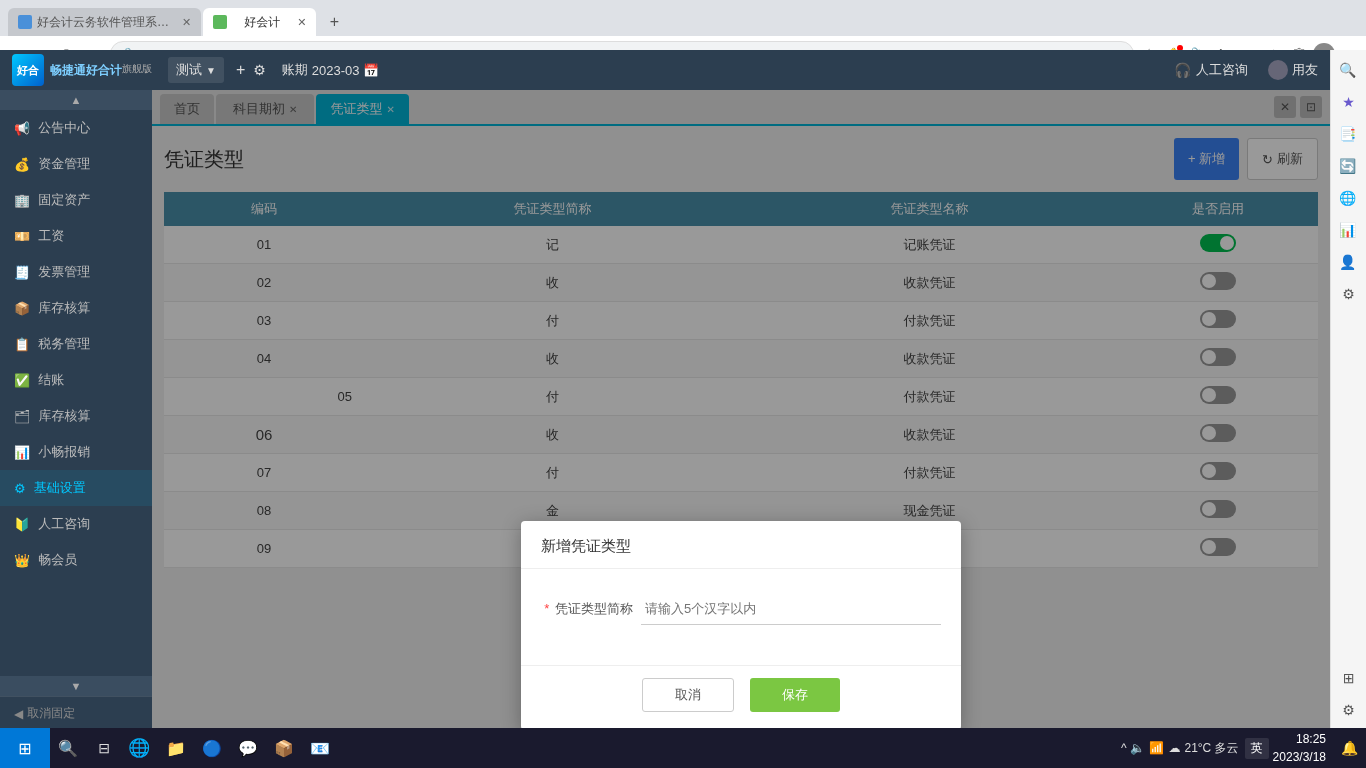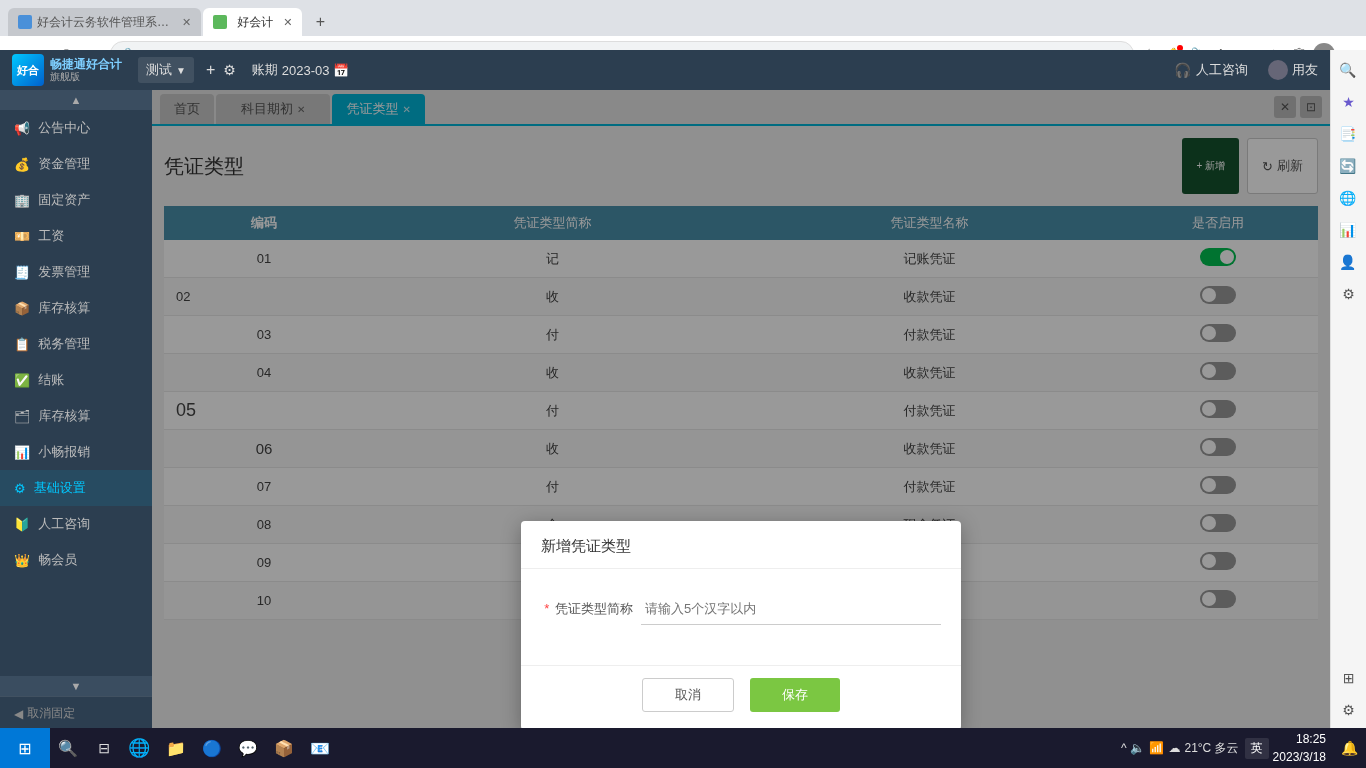--- a/index.html
+++ b/index.html
@@ -11,21 +11,21 @@
 <div style="position:absolute;top:0;left:0;width:1366px;height:50px;background:#dee1e6;">
 
   <div style="display:flex;align-items:flex-end;height:36px;padding:0 8px;background:#dee1e6;">
 
     <div style="display:flex;align-items:center;padding:0 10px;height:28px;background:#c5c8cd;border-radius:6px 6px 0 0;font-size:12px;color:#555;gap:5px;max-width:200px;">
       <div style="width:14px;height:14px;background:#4a90d9;border-radius:2px;flex-shrink:0;"></div>
       <span style="overflow:hidden;white-space:nowrap;text-overflow:ellipsis;max-width:140px;">好会计云务软件管理系统_会计</span>
       <span style="font-size:11px;color:#666;cursor:pointer;flex-shrink:0;">✕</span>
     </div>
 
-    <div style="display:flex;align-items:center;padding:0 10px;height:28px;background:white;border-radius:6px 6px 0 0;font-size:12px;color:#333;gap:10px;margin-left:2px;">
+    <div style="display:flex;align-items:center;padding:0 10px;height:28px;background:white;border-radius:6px 6px 0 0;font-size:12px;color:#333;gap:17px;margin-left:2px;">
       <div style="width:14px;height:14px;background:#5cb85c;border-radius:2px;flex-shrink:0;"></div>
       <span>好会计</span>
       <span style="font-size:11px;color:#666;cursor:pointer;">✕</span>
     </div>
     <div style="width:28px;height:28px;display:flex;align-items:center;justify-content:center;font-size:16px;color:#555;cursor:pointer;margin-left:4px;">+</div>
   </div>
 
   <div style="height:36px;background:white;display:flex;align-items:center;padding:0 6px;gap:4px;border-bottom:1px solid #ccc;">
     <div style="width:22px;height:22px;display:flex;align-items:center;justify-content:center;color:#bbb;cursor:default;font-size:14px;">←</div>
     <div style="width:22px;height:22px;display:flex;align-items:center;justify-content:center;color:#bbb;cursor:default;font-size:14px;">→</div>
@@ -64,21 +64,21 @@
   <div style="flex:1;"></div>
   <div style="width:28px;height:28px;display:flex;align-items:center;justify-content:center;cursor:pointer;font-size:14px;color:#555;">⊞</div>
   <div style="width:28px;height:28px;display:flex;align-items:center;justify-content:center;cursor:pointer;font-size:14px;color:#555;">⚙</div>
 </div>
 
 <div style="position:absolute;left:0;top:50px;width:1330px;height:680px;display:flex;flex-direction:column;">
 
   <div style="height:40px;background:#2c3e50;display:flex;align-items:center;padding:0 12px;gap:8px;color:white;flex-shrink:0;">
     <div style="display:flex;align-items:center;gap:6px;">
       <div style="width:32px;height:32px;background:linear-gradient(135deg,#00c8ff,#0060cc);border-radius:4px;display:flex;align-items:center;justify-content:center;font-size:11px;color:white;font-weight:bold;">好合</div>
-      <div style="display:flex;flex-direction:column;line-height:1.2;">
+      <div style="display:flex;line-height:1.2;">
         <span style="font-size:12px;color:#7ecfff;font-weight:bold;">畅捷通好合计</span>
         <span style="font-size:10px;color:#aaa;">旗舰版</span>
       </div>
     </div>
     <div style="display:flex;align-items:center;gap:4px;color:#ddd;cursor:pointer;font-size:13px;margin-left:8px;padding:4px 8px;border-radius:3px;background:rgba(255,255,255,0.1);">
       <span>测试</span>
       <span style="font-size:10px;">▼</span>
     </div>
     <div style="color:#ddd;cursor:pointer;font-size:16px;margin-left:4px;">+</div>
     <div style="color:#ddd;cursor:pointer;font-size:14px;">⚙</div>
@@ -161,82 +161,82 @@
         <span>取消固定</span>
       </div>
     </div>
 
     <div style="flex:1;display:flex;flex-direction:column;background:#f0f0f0;overflow:hidden;position:relative;">
 
       <div style="height:36px;background:#e4e4e4;display:flex;align-items:flex-end;padding:0 0 0 8px;border-bottom:2px solid #00b4d8;position:relative;flex-shrink:0;">
         <div style="padding:6px 14px;font-size:13px;cursor:pointer;background:#c8c8c8;border-radius:4px 4px 0 0;color:#555;margin-right:2px;display:flex;align-items:center;gap:4px;">
           <span>首页</span>
         </div>
-        <div style="padding:6px 25px;font-size:13px;cursor:pointer;background:#c8c8c8;border-radius:4px 4px 0 0;color:#555;margin-right:2px;display:flex;align-items:center;gap:4px;">
+        <div style="padding:6px 17px;font-size:13px;cursor:pointer;background:#c8c8c8;border-radius:4px 4px 0 0;color:#555;margin-right:2px;display:flex;align-items:center;gap:4px;">
           <span>科目期初</span>
           <span style="font-size:10px;color:#666;">✕</span>
         </div>
         <div style="padding:6px 14px;font-size:13px;cursor:pointer;background:#00b4d8;border-radius:4px 4px 0 0;color:white;margin-right:2px;display:flex;align-items:center;gap:4px;">
           <span>凭证类型</span>
           <span style="font-size:10px;color:rgba(255,255,255,0.8);">✕</span>
         </div>
         <div style="position:absolute;right:8px;top:6px;display:flex;gap:4px;">
           <div style="width:22px;height:22px;background:#bbb;border-radius:3px;display:flex;align-items:center;justify-content:center;cursor:pointer;font-size:12px;color:#555;">✕</div>
           <div style="width:22px;height:22px;background:#bbb;border-radius:3px;display:flex;align-items:center;justify-content:center;cursor:pointer;font-size:12px;color:#555;">⊡</div>
         </div>
       </div>
 
       <div style="flex:1;overflow:auto;padding:12px;position:relative;">
         <div style="display:flex;align-items:center;justify-content:space-between;margin-bottom:12px;">
           <span style="font-size:20px;color:#333;font-weight:500;">凭证类型</span>
           <div style="display:flex;gap:8px;">
-            <button style="background:#14532d;color:white;border:none;padding:21px 14px;border-radius:3px;cursor:pointer;font-size:10px;">+ 新增</button>
+            <button style="background:#3b82f6;color:white;border:none;padding:12px 14px;border-radius:3px;cursor:pointer;font-size:13px;">+ 新增</button>
             <button style="background:white;color:#555;border:1px solid #ccc;padding:7px 14px;border-radius:3px;cursor:pointer;font-size:13px;display:flex;align-items:center;gap:4px;">
               <span>↻</span>
               <span>刷新</span>
             </button>
           </div>
         </div>
 
         <table style="width:100%;border-collapse:collapse;background:white;">
           <thead>
             <tr style="background:#4a8faa;color:white;">
-              <th style="padding:8px 12px;font-weight:bold;font-size:13px;text-align:center;width:200px;">编码</th>
+              <th style="padding:8px 12px;font-weight:normal;font-size:13px;text-align:center;width:200px;">编码</th>
               <th style="padding:8px 12px;font-weight:normal;font-size:13px;text-align:center;">凭证类型简称</th>
               <th style="padding:8px 12px;font-weight:normal;font-size:13px;text-align:center;">凭证类型名称</th>
               <th style="padding:8px 12px;font-weight:normal;font-size:13px;text-align:center;width:200px;">是否启用</th>
             </tr>
           </thead>
           <tbody id="table-body">
           <tr style="border-bottom: 1px solid rgb(232, 232, 232); background: white;">
                 <td style="padding: 8px 12px; text-align: center; color: rgb(68, 68, 68); font-size: 13px;">01</td>
                 <td style="padding: 8px 12px; text-align: center; color: rgb(68, 68, 68); font-size: 13px;">记</td>
                 <td style="padding: 8px 12px; text-align: center; color: rgb(68, 68, 68); font-size: 13px;">记账凭证</td>
                 <td style="padding: 8px 12px; text-align: center;"><div style="width: 36px; height: 18px; border-radius: 9px; display: inline-block; position: relative; cursor: pointer; background: rgb(0, 192, 80);"><div style="width: 14px; height: 14px; background: white; border-radius: 50%; position: absolute; top: 2px; left: 20px; transition: left 0.2s;"></div></div></td>
               </tr>
               <tr style="border-bottom: 1px solid rgb(232, 232, 232); background: rgb(249, 249, 249);">
-                <td style="padding: 8px 12px; text-align: left; color: rgb(68, 68, 68); font-size: 13px;">02</td>
+                <td style="padding: 8px 12px; text-align: center; color: rgb(68, 68, 68); font-size: 13px;">02</td>
                 <td style="padding: 8px 12px; text-align: center; color: rgb(68, 68, 68); font-size: 13px;">收</td>
                 <td style="padding: 8px 12px; text-align: center; color: rgb(68, 68, 68); font-size: 13px;">收款凭证</td>
                 <td style="padding: 8px 12px; text-align: center;"><div style="width: 36px; height: 18px; border-radius: 9px; display: inline-block; position: relative; cursor: pointer; background: rgb(153, 153, 153);"><div style="width: 14px; height: 14px; background: white; border-radius: 50%; position: absolute; top: 2px; left: 2px; transition: left 0.2s;"></div></div></td>
               </tr>
               <tr style="border-bottom: 1px solid rgb(232, 232, 232); background: white;">
                 <td style="padding: 8px 12px; text-align: center; color: rgb(68, 68, 68); font-size: 13px;">03</td>
                 <td style="padding: 8px 12px; text-align: center; color: rgb(68, 68, 68); font-size: 13px;">付</td>
                 <td style="padding: 8px 12px; text-align: center; color: rgb(68, 68, 68); font-size: 13px;">付款凭证</td>
                 <td style="padding: 8px 12px; text-align: center;"><div style="width: 36px; height: 18px; border-radius: 9px; display: inline-block; position: relative; cursor: pointer; background: rgb(153, 153, 153);"><div style="width: 14px; height: 14px; background: white; border-radius: 50%; position: absolute; top: 2px; left: 2px; transition: left 0.2s;"></div></div></td>
               </tr>
               <tr style="border-bottom: 1px solid rgb(232, 232, 232); background: rgb(249, 249, 249);">
                 <td style="padding: 8px 12px; text-align: center; color: rgb(68, 68, 68); font-size: 13px;">04</td>
                 <td style="padding: 8px 12px; text-align: center; color: rgb(68, 68, 68); font-size: 13px;">收</td>
                 <td style="padding: 8px 12px; text-align: center; color: rgb(68, 68, 68); font-size: 13px;">收款凭证</td>
                 <td style="padding: 8px 12px; text-align: center;"><div style="width: 36px; height: 18px; border-radius: 9px; display: inline-block; position: relative; cursor: pointer; background: rgb(153, 153, 153);"><div style="width: 14px; height: 14px; background: white; border-radius: 50%; position: absolute; top: 2px; left: 2px; transition: left 0.2s;"></div></div></td>
               </tr>
               <tr style="border-bottom: 1px solid rgb(232, 232, 232); background: white;">
-                <td style="padding: 8px 12px; text-align: left; color: rgb(68, 68, 68); font-size: 18px;">05</td>
+                <td style="padding: 8px 12px; text-align: right; color: rgb(68, 68, 68); font-size: 13px;">05</td>
                 <td style="padding: 8px 12px; text-align: center; color: rgb(68, 68, 68); font-size: 13px;">付</td>
                 <td style="padding: 8px 12px; text-align: center; color: rgb(68, 68, 68); font-size: 13px;">付款凭证</td>
                 <td style="padding: 8px 12px; text-align: center;"><div style="width: 36px; height: 18px; border-radius: 9px; display: inline-block; position: relative; cursor: pointer; background: rgb(153, 153, 153);"><div style="width: 14px; height: 14px; background: white; border-radius: 50%; position: absolute; top: 2px; left: 2px; transition: left 0.2s;"></div></div></td>
               </tr>
               <tr style="border-bottom: 1px solid rgb(232, 232, 232); background: rgb(249, 249, 249);">
                 <td style="padding: 8px 12px; text-align: center; color: rgb(68, 68, 68); font-size: 15px;">06</td>
                 <td style="padding: 8px 12px; text-align: center; color: rgb(68, 68, 68); font-size: 13px;">收</td>
                 <td style="padding: 8px 12px; text-align: center; color: rgb(68, 68, 68); font-size: 13px;">收款凭证</td>
                 <td style="padding: 8px 12px; text-align: center;"><div style="width: 36px; height: 18px; border-radius: 9px; display: inline-block; position: relative; cursor: pointer; background: rgb(153, 153, 153);"><div style="width: 14px; height: 14px; background: white; border-radius: 50%; position: absolute; top: 2px; left: 2px; transition: left 0.2s;"></div></div></td>
               </tr>
@@ -249,26 +249,20 @@
               <tr style="border-bottom: 1px solid rgb(232, 232, 232); background: rgb(249, 249, 249);">
                 <td style="padding: 8px 12px; text-align: center; color: rgb(68, 68, 68); font-size: 13px;">08</td>
                 <td style="padding: 8px 12px; text-align: center; color: rgb(68, 68, 68); font-size: 13px;">金</td>
                 <td style="padding: 8px 12px; text-align: center; color: rgb(68, 68, 68); font-size: 13px;">现金凭证</td>
                 <td style="padding: 8px 12px; text-align: center;"><div style="width: 36px; height: 18px; border-radius: 9px; display: inline-block; position: relative; cursor: pointer; background: rgb(153, 153, 153);"><div style="width: 14px; height: 14px; background: white; border-radius: 50%; position: absolute; top: 2px; left: 2px; transition: left 0.2s;"></div></div></td>
               </tr>
               <tr style="border-bottom: 1px solid rgb(232, 232, 232); background: white;">
                 <td style="padding: 8px 12px; text-align: center; color: rgb(68, 68, 68); font-size: 13px;">09</td>
                 <td style="padding: 8px 12px; text-align: center; color: rgb(68, 68, 68); font-size: 13px;">行</td>
                 <td style="padding: 8px 12px; text-align: center; color: rgb(68, 68, 68); font-size: 13px;">银行凭证</td>
-                <td style="padding: 8px 12px; text-align: center;"><div style="width: 36px; height: 18px; border-radius: 9px; display: inline-block; position: relative; cursor: pointer; background: rgb(153, 153, 153);"><div style="width: 14px; height: 14px; background: white; border-radius: 50%; position: absolute; top: 2px; left: 2px; transition: left 0.2s;"></div></div></td>
-              </tr>
-              <tr style="border-bottom: 1px solid rgb(232, 232, 232); background: rgb(249, 249, 249);">
-                <td style="padding: 8px 12px; text-align: center; color: rgb(68, 68, 68); font-size: 13px;">10</td>
-                <td style="padding: 8px 12px; text-align: center; color: rgb(68, 68, 68); font-size: 13px;">转</td>
-                <td style="padding: 8px 12px; text-align: center; color: rgb(68, 68, 68); font-size: 13px;">转账凭证</td>
                 <td style="padding: 8px 12px; text-align: center;"><div style="width: 36px; height: 18px; border-radius: 9px; display: inline-block; position: relative; cursor: pointer; background: rgb(153, 153, 153);"><div style="width: 14px; height: 14px; background: white; border-radius: 50%; position: absolute; top: 2px; left: 2px; transition: left 0.2s;"></div></div></td>
               </tr>
             </tbody>
         </table>
       </div>
 
       <div style="position:absolute;left:0;top:0;width:100%;height:100%;background:rgba(0,0,0,0.4);display:flex;align-items:flex-end;justify-content:center;z-index:100;">
         <div style="background:white;border-radius:4px;width:440px;box-shadow:0 4px 20px rgba(0,0,0,0.3);">
           <div style="padding:16px 20px 12px;font-size:15px;color:#333;font-weight:500;border-bottom:1px solid #eee;">
             <span>新增凭证类型</span>

